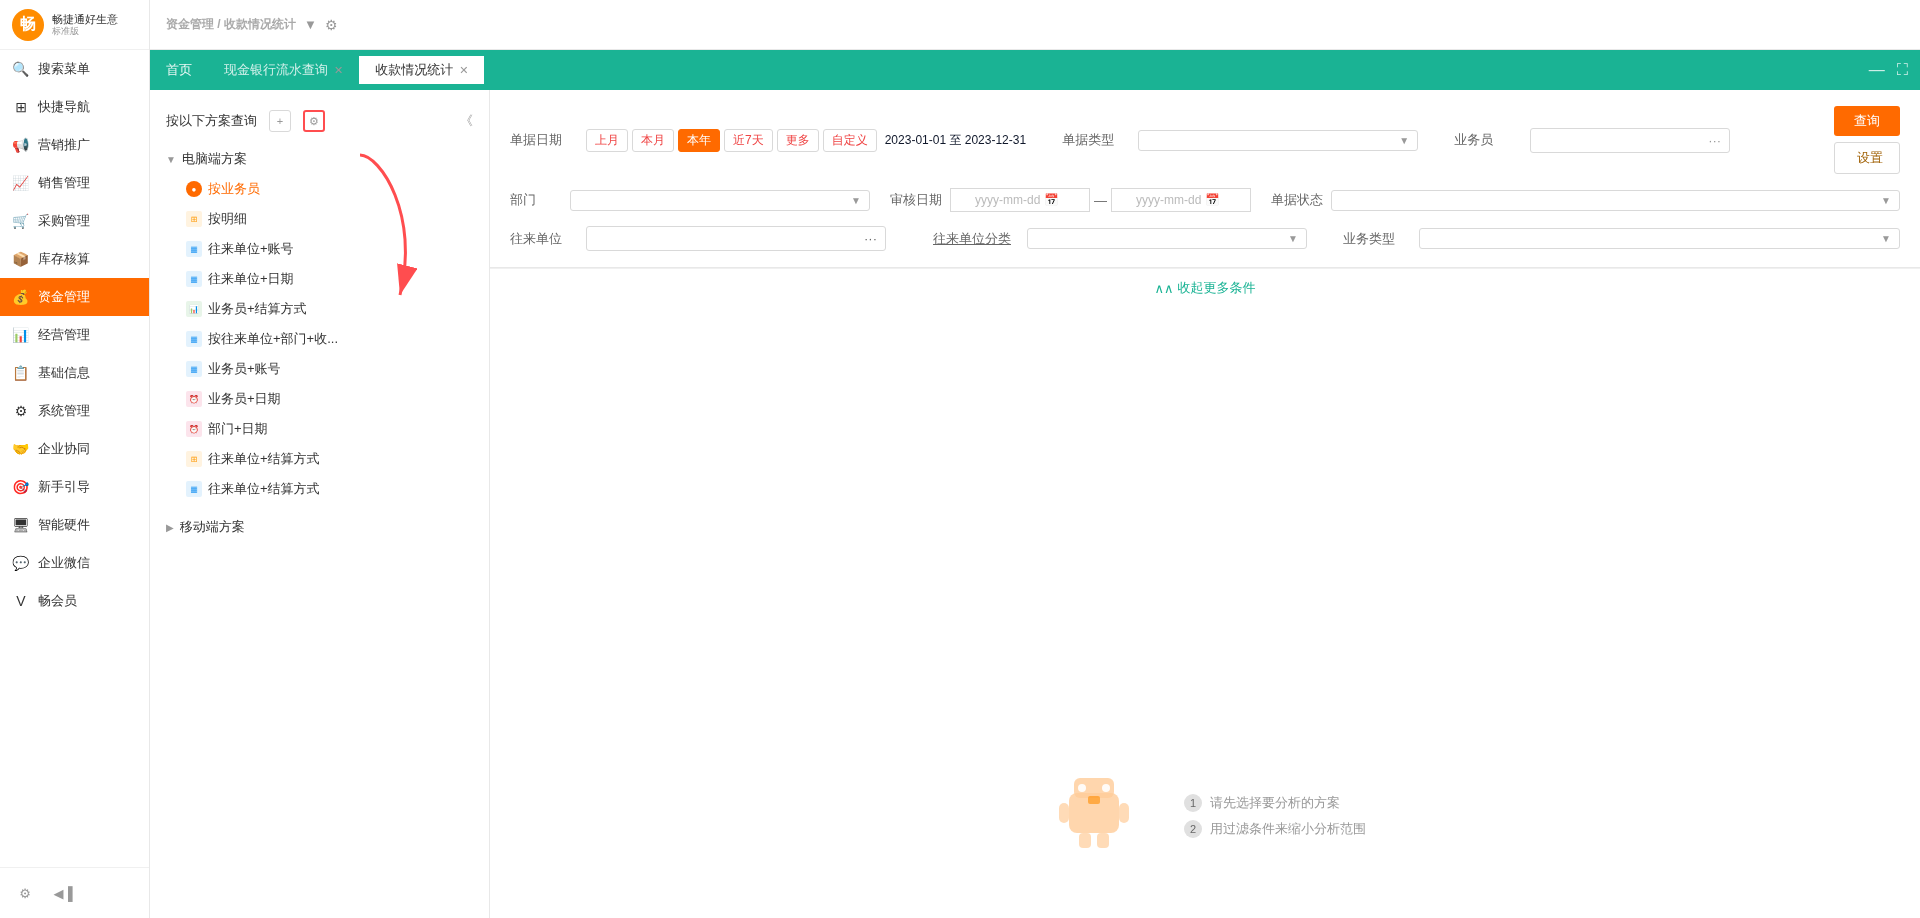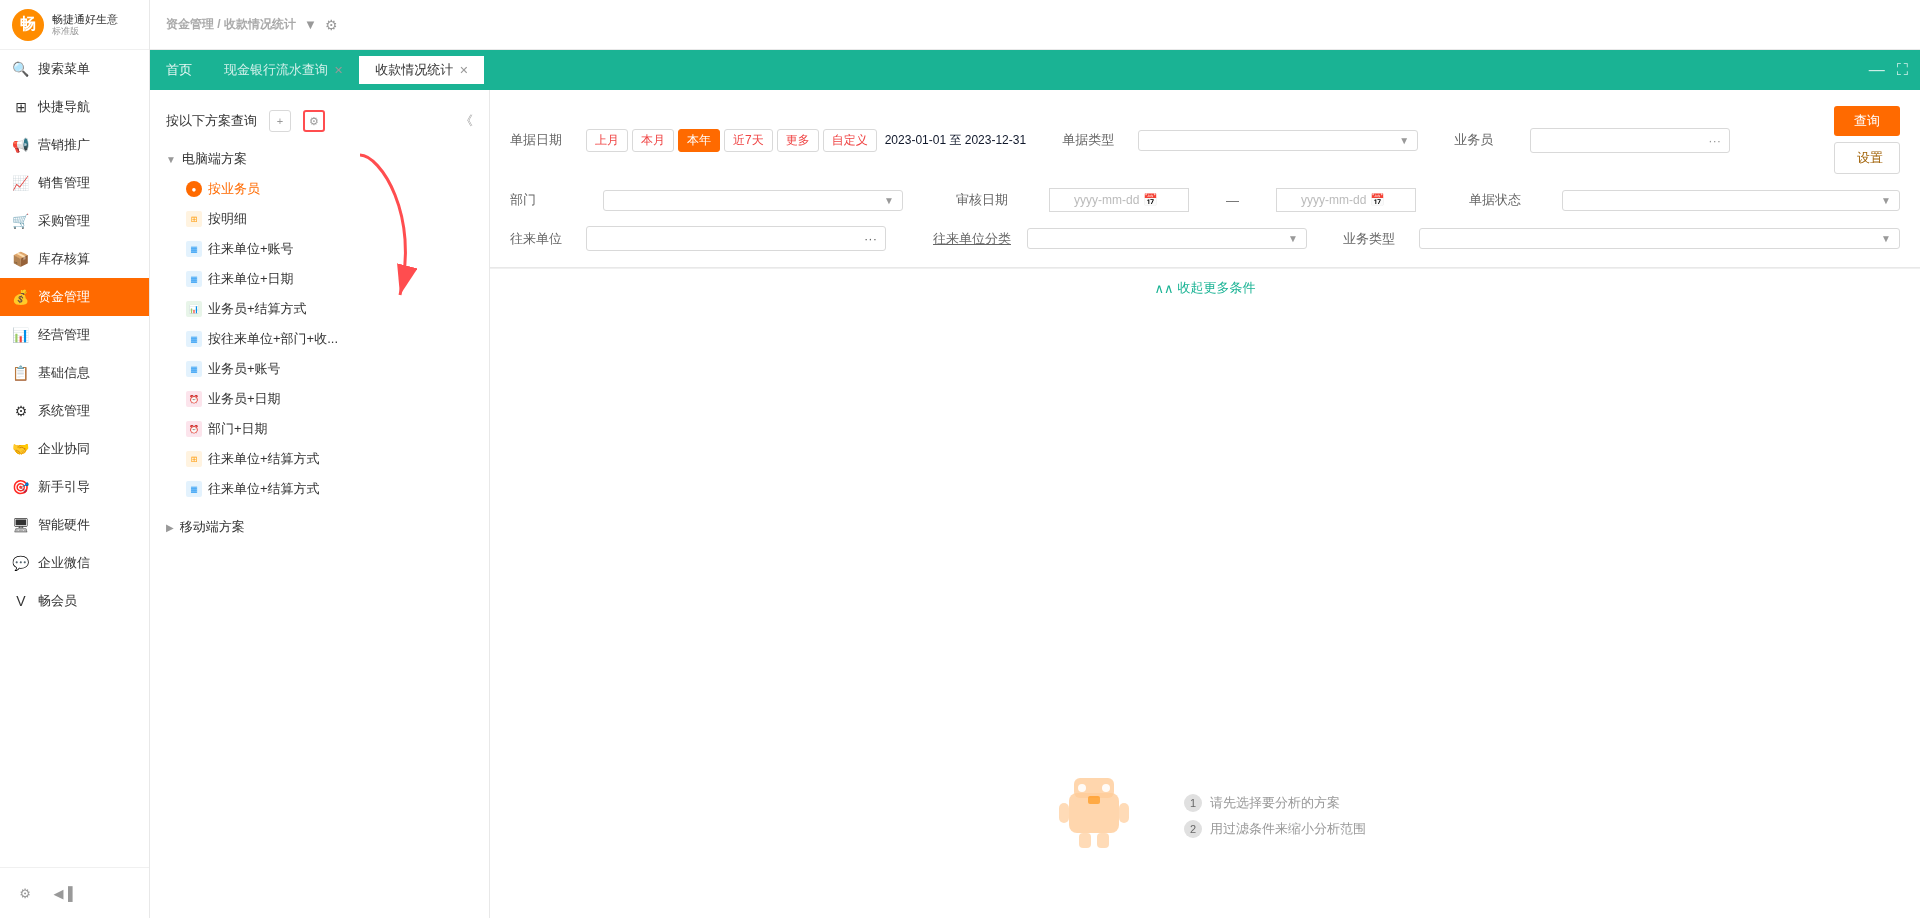--- a/index.html
+++ b/index.html
@@ -315,21 +315,21 @@
             <div class="filter-select" style="min-width:200px;">
               <span style="color:#bbb;"></span>
               <span style="color:#999;font-size:13px;">···</span>
             </div>
             <div class="btn-group" style="margin-left:auto;">
               <button class="query-btn">查询</button>
               <button class="set-btn">设置</button>
             </div>
           </div>
 
-          <div style="display:flex;align-items:center;gap:33px;margin-bottom:14px;">
+          <div style="display:flex;align-items:center;gap:0;margin-bottom:14px;">
             <span class="filter-label">部门</span>
             <div class="filter-select" style="min-width:300px;">
               <span style="color:#bbb;"></span>
               <span class="arrow">▼</span>
             </div>
             <span class="filter-label" style="margin-left:20px;">审核日期</span>
             <div class="date-input">
               <span>yyyy-mm-dd</span>
               <span style="color:#999;">📅</span>
             </div>

